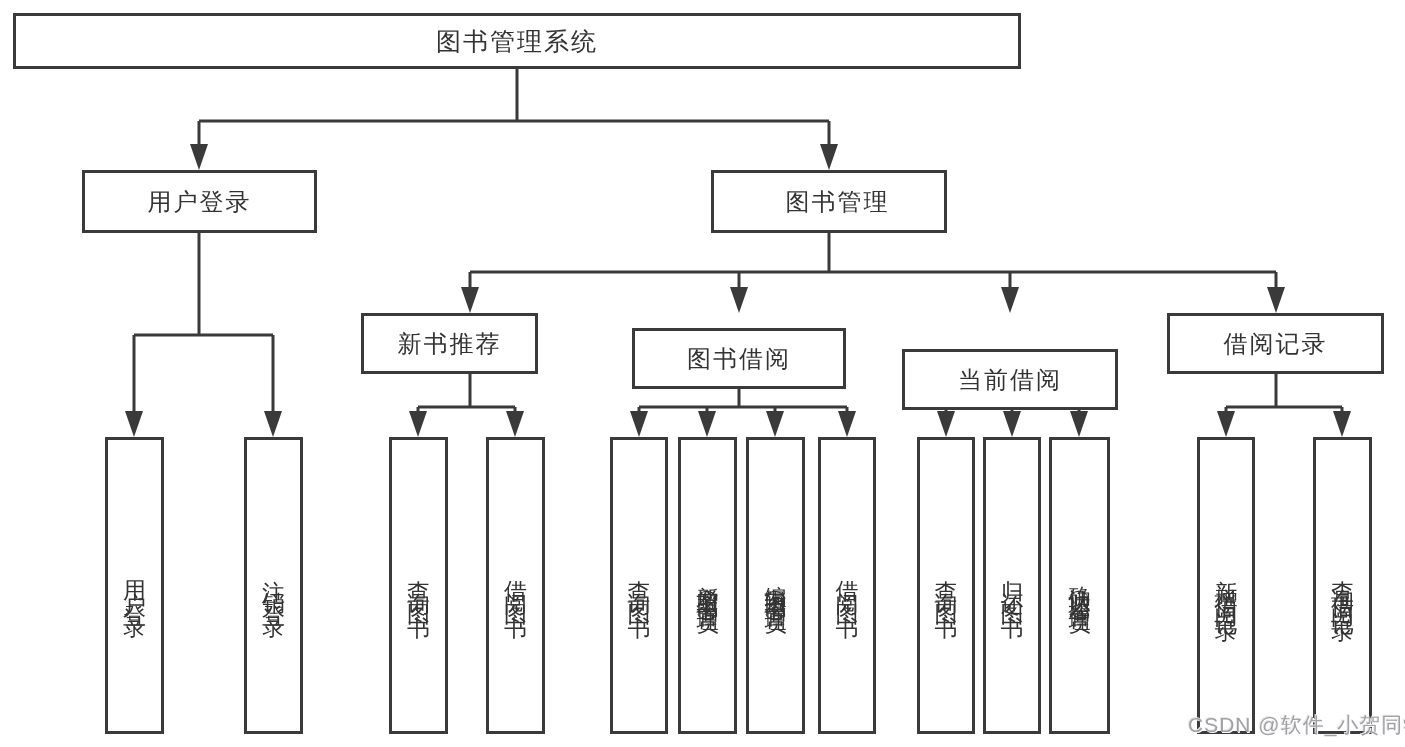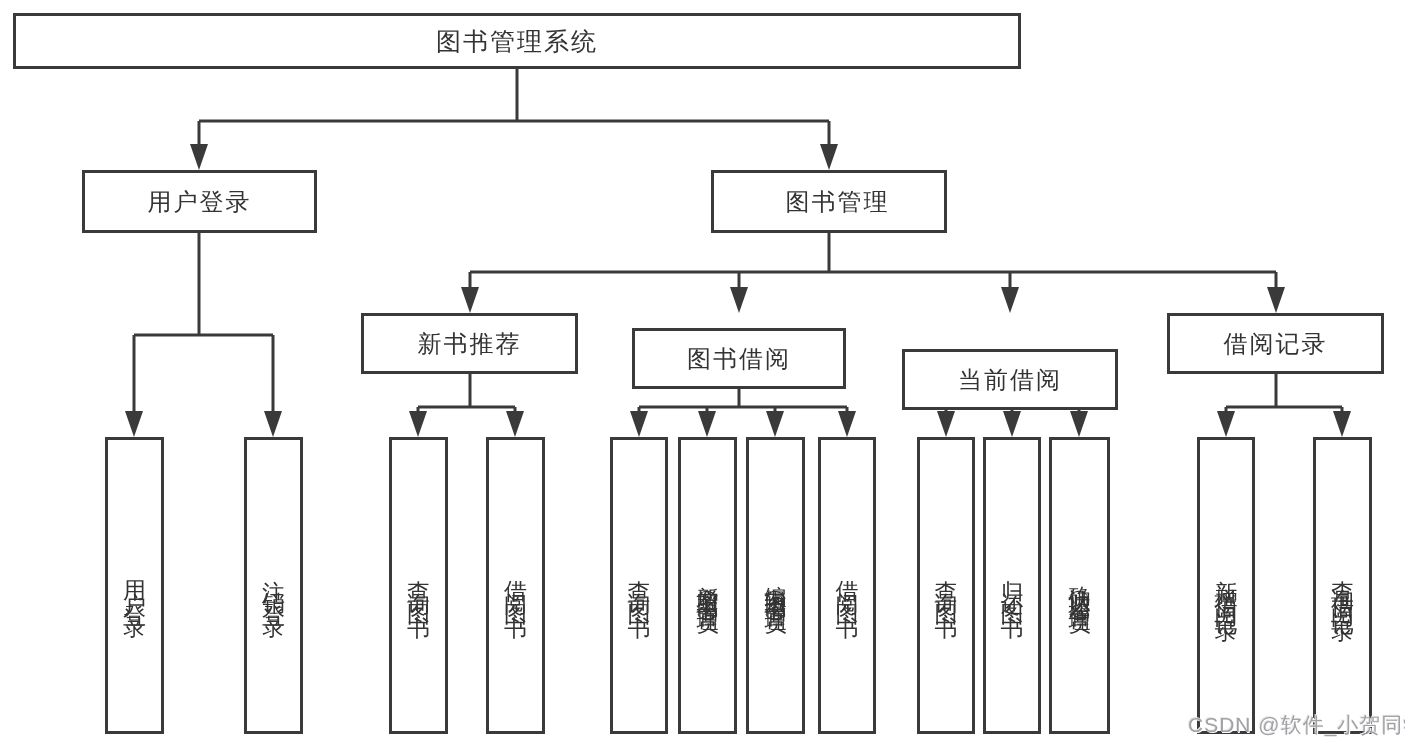--- a/index.html
+++ b/index.html
@@ -109,21 +109,21 @@
     <span class="hlabel">图书管理系统</span>
   </div>
 
   <div class="box" style="left:82px; top:170px; width:235px; height:63px;">
     <span class="hlabel">用户登录</span>
   </div>
   <div class="box" style="left:711px; top:170px; width:236px; height:63px;padding-left:17px;">
     <span class="hlabel">图书管理</span>
   </div>
 
-  <div class="box" style="left:361px; top:313px; width:217px; height:61px;">
+  <div class="box" style="left:361px; top:313px; width:177px; height:61px;">
     <span class="hlabel">新书推荐</span>
   </div>
   <div class="box" style="left:632px; top:328px; width:214px; height:61px;">
     <span class="hlabel">图书借阅</span>
   </div>
   <div class="box" style="left:902px; top:313px; width:216px; height:61px;margin-top:36px;">
     <span class="hlabel">当前借阅</span>
   </div>
   <div class="box" style="left:1167px; top:313px; width:217px; height:61px;">
     <span class="hlabel">借阅记录</span>

